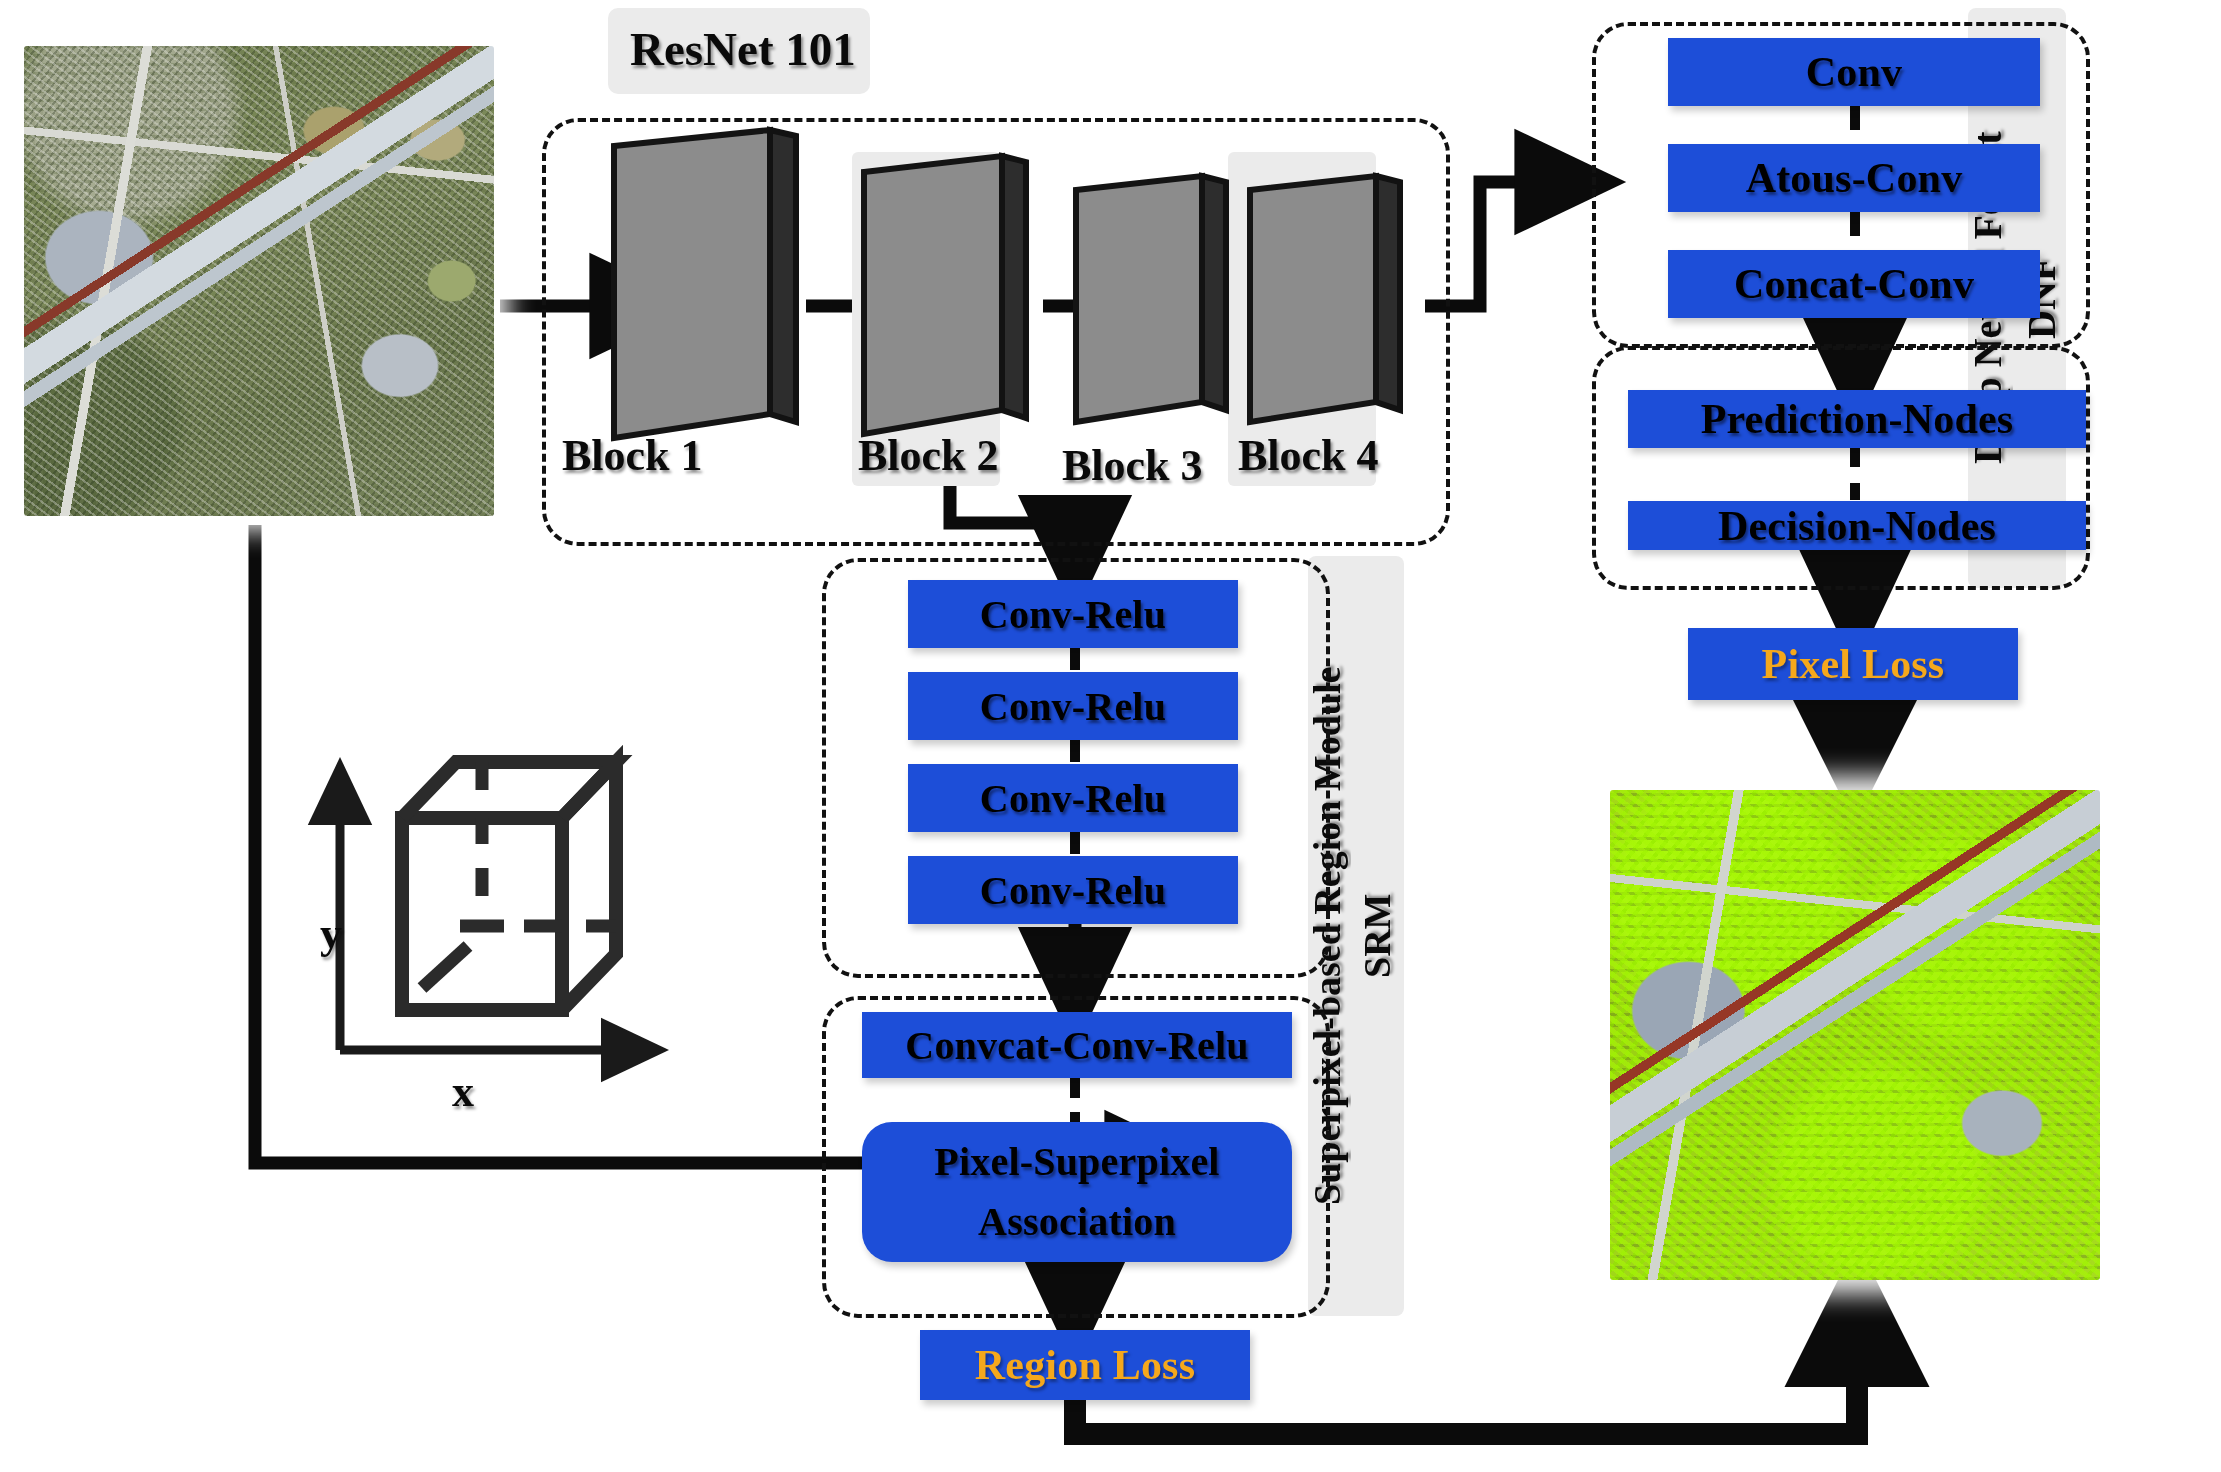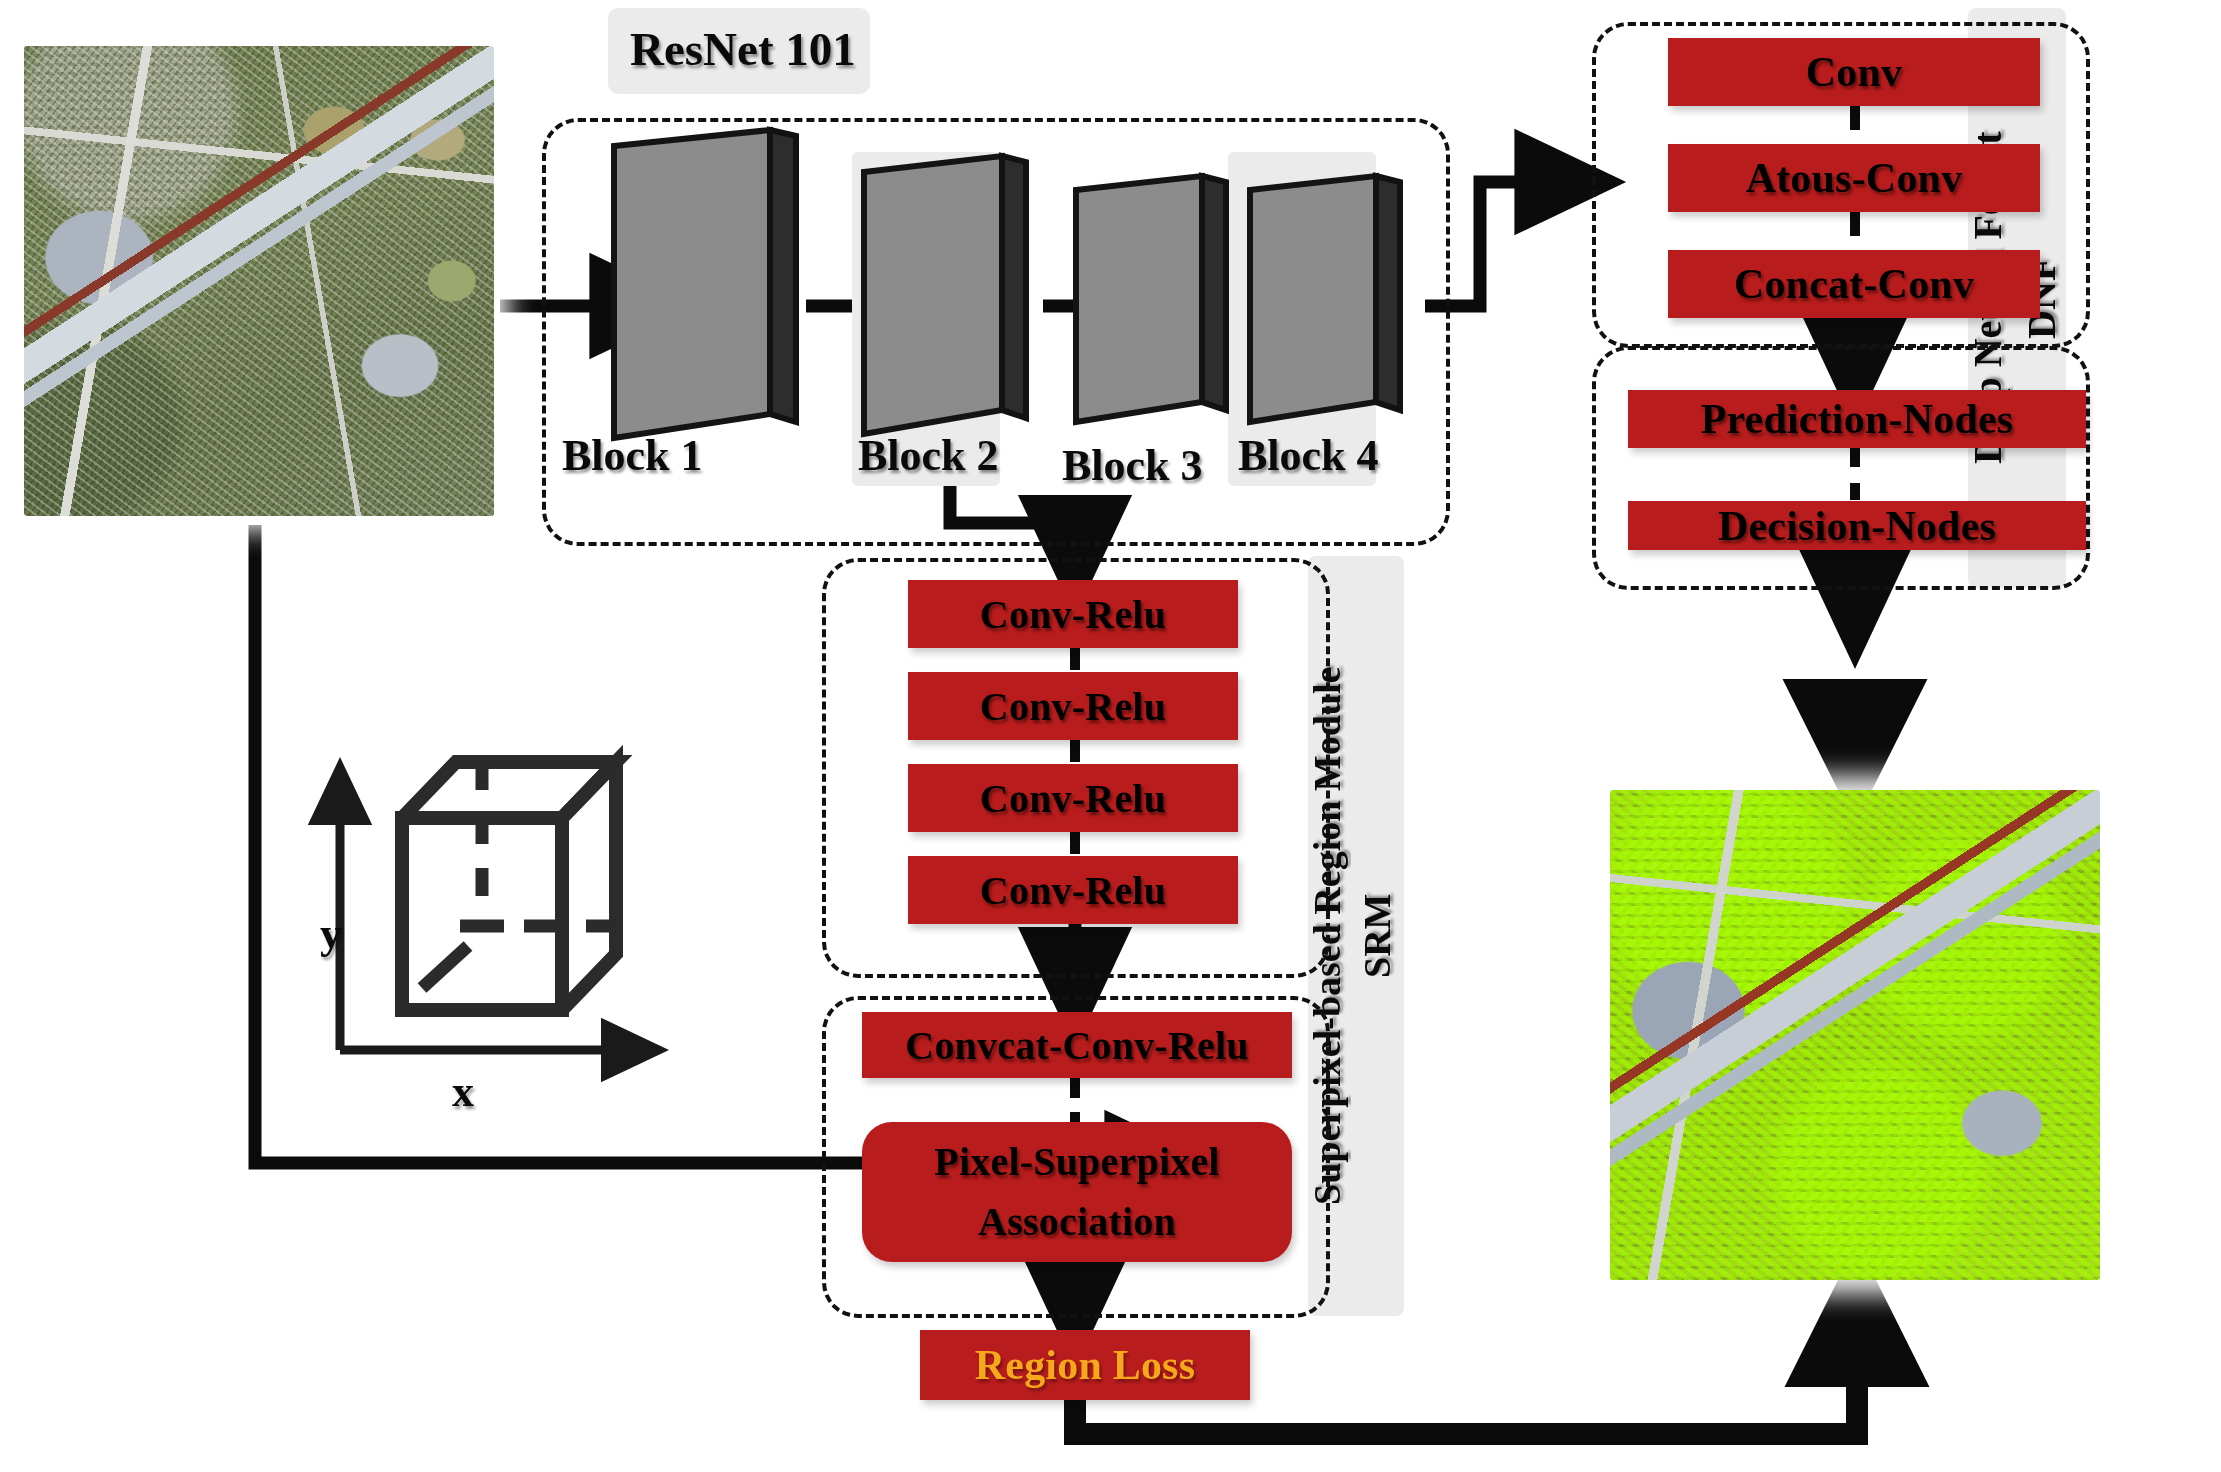--- a/index.html
+++ b/index.html
@@ -10,21 +10,21 @@
 
   svg.wires{position:absolute;left:0;top:0;width:2221px;height:1472px;pointer-events:none;}
 
   
   .grey-chip{position:absolute;background:#ebebeb;border-radius:10px;}
 
   
   .dashed-box{position:absolute;border:4px dashed #111;border-radius:36px;background:transparent;}
 
   
-  .bar{position:absolute;background:#b91c1c;display:flex;align-items:center;justify-content:center;
+  .bar{position:absolute;background:#1d4ed8;display:flex;align-items:center;justify-content:center;
        color:#000;font-weight:bold;letter-spacing:.2px;
        text-shadow:2px 3px 3px rgba(0,0,0,.45);
        box-shadow:3px 5px 7px rgba(0,0,0,.20);}
   .bar.loss{color:#f5a81c;text-shadow:2px 3px 3px rgba(0,0,0,.35);}
 
   
   .txt{position:absolute;font-weight:bold;color:#0a0a0a;
        text-shadow:2px 3px 3px rgba(0,0,0,.42);white-space:nowrap;}
 
   .vert{position:absolute;font-weight:bold;color:#0a0a0a;
@@ -191,20 +191,21 @@
 
   <div class="dashed-box" style="left:1592px;top:22px;width:490px;height:318px;"></div>
   <div class="bar" style="left:1668px;top:38px;width:372px;height:68px;font-size:42px;">Conv</div>
   <div class="bar" style="left:1668px;top:144px;width:372px;height:68px;font-size:42px;">Atous-Conv</div>
   <div class="bar" style="left:1668px;top:250px;width:372px;height:68px;font-size:42px;">Concat-Conv</div>
 
   <div class="dashed-box" style="left:1592px;top:346px;width:490px;height:236px;"></div>
   <div class="bar" style="left:1628px;top:390px;width:458px;height:58px;font-size:42px;">Prediction-Nodes</div>
   <div class="bar" style="left:1628px;top:501px;width:458px;height:49px;font-size:42px;">Decision-Nodes</div>
 
+  <div class="bar loss" style="left:1688px;top:628px;width:330px;height:72px;font-size:42px;">Pixel Loss</div>
 
   <div class="photo" style="left:1610px;top:790px;width:490px;height:490px;">
     <div class="inner sat-seg"></div>
   </div>
 
   <div class="grey-chip" style="left:1308px;top:556px;width:96px;height:760px;border-radius:8px;"></div>
   <div class="vert" style="left:1302px;top:566px;width:50px;height:740px;font-size:38px;">Superpixel-based Region Module</div>
   <div class="vert" style="left:1352px;top:566px;width:50px;height:740px;font-size:38px;">SRM</div>
 
   <div class="dashed-box" style="left:822px;top:558px;width:500px;height:412px;"></div>

